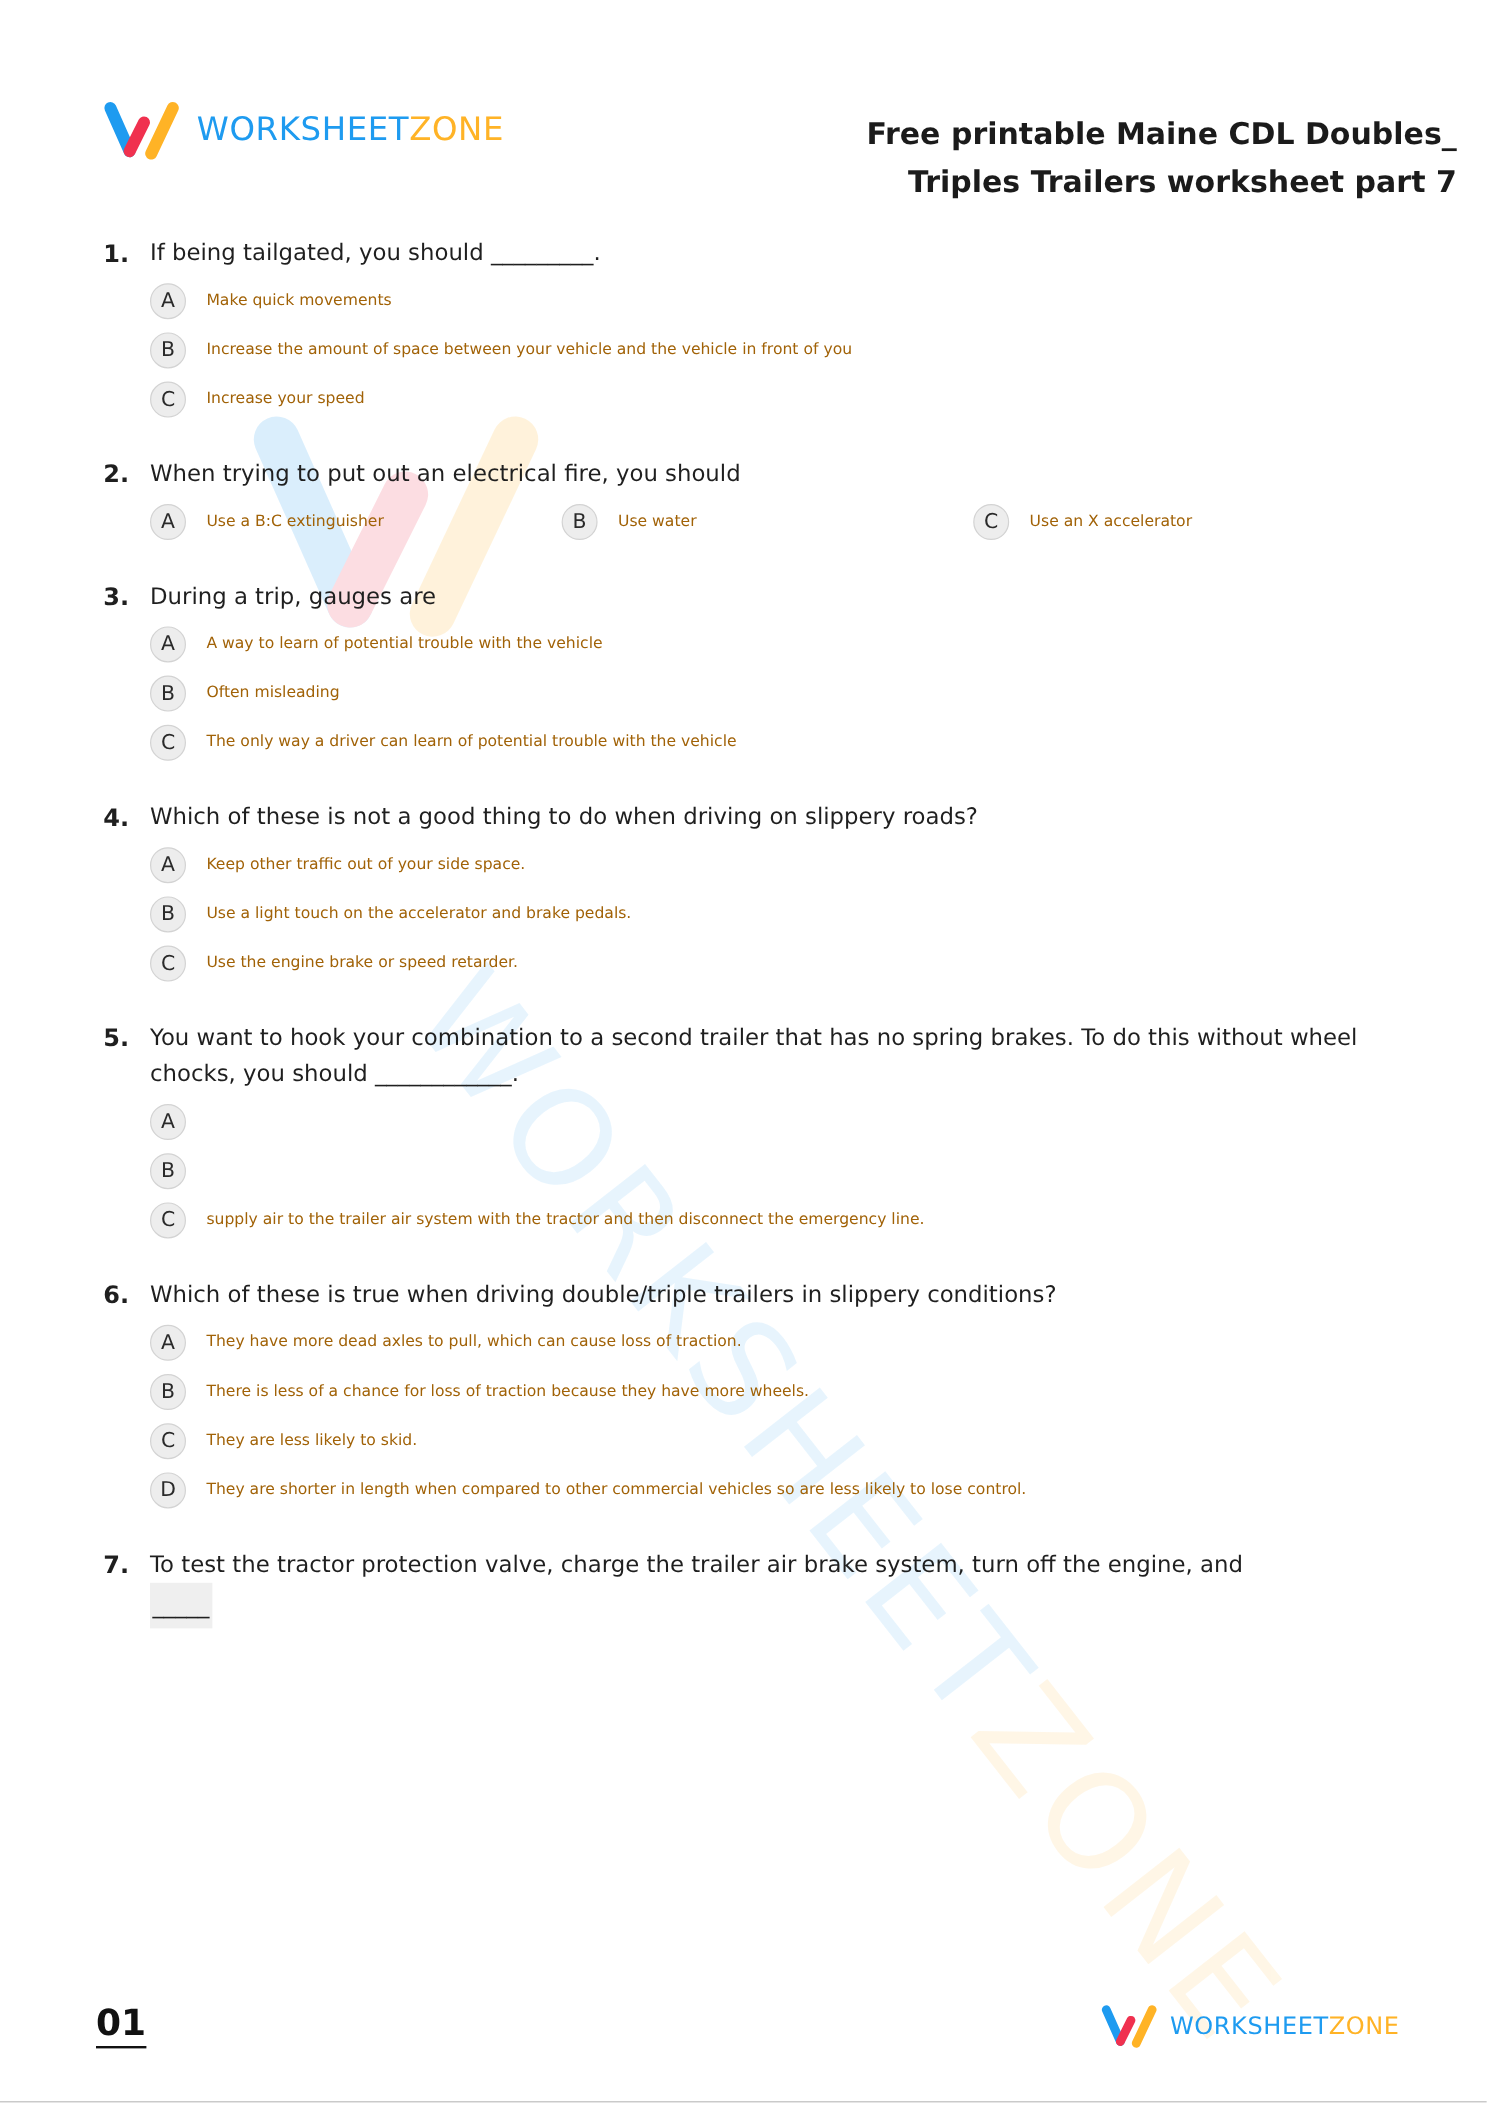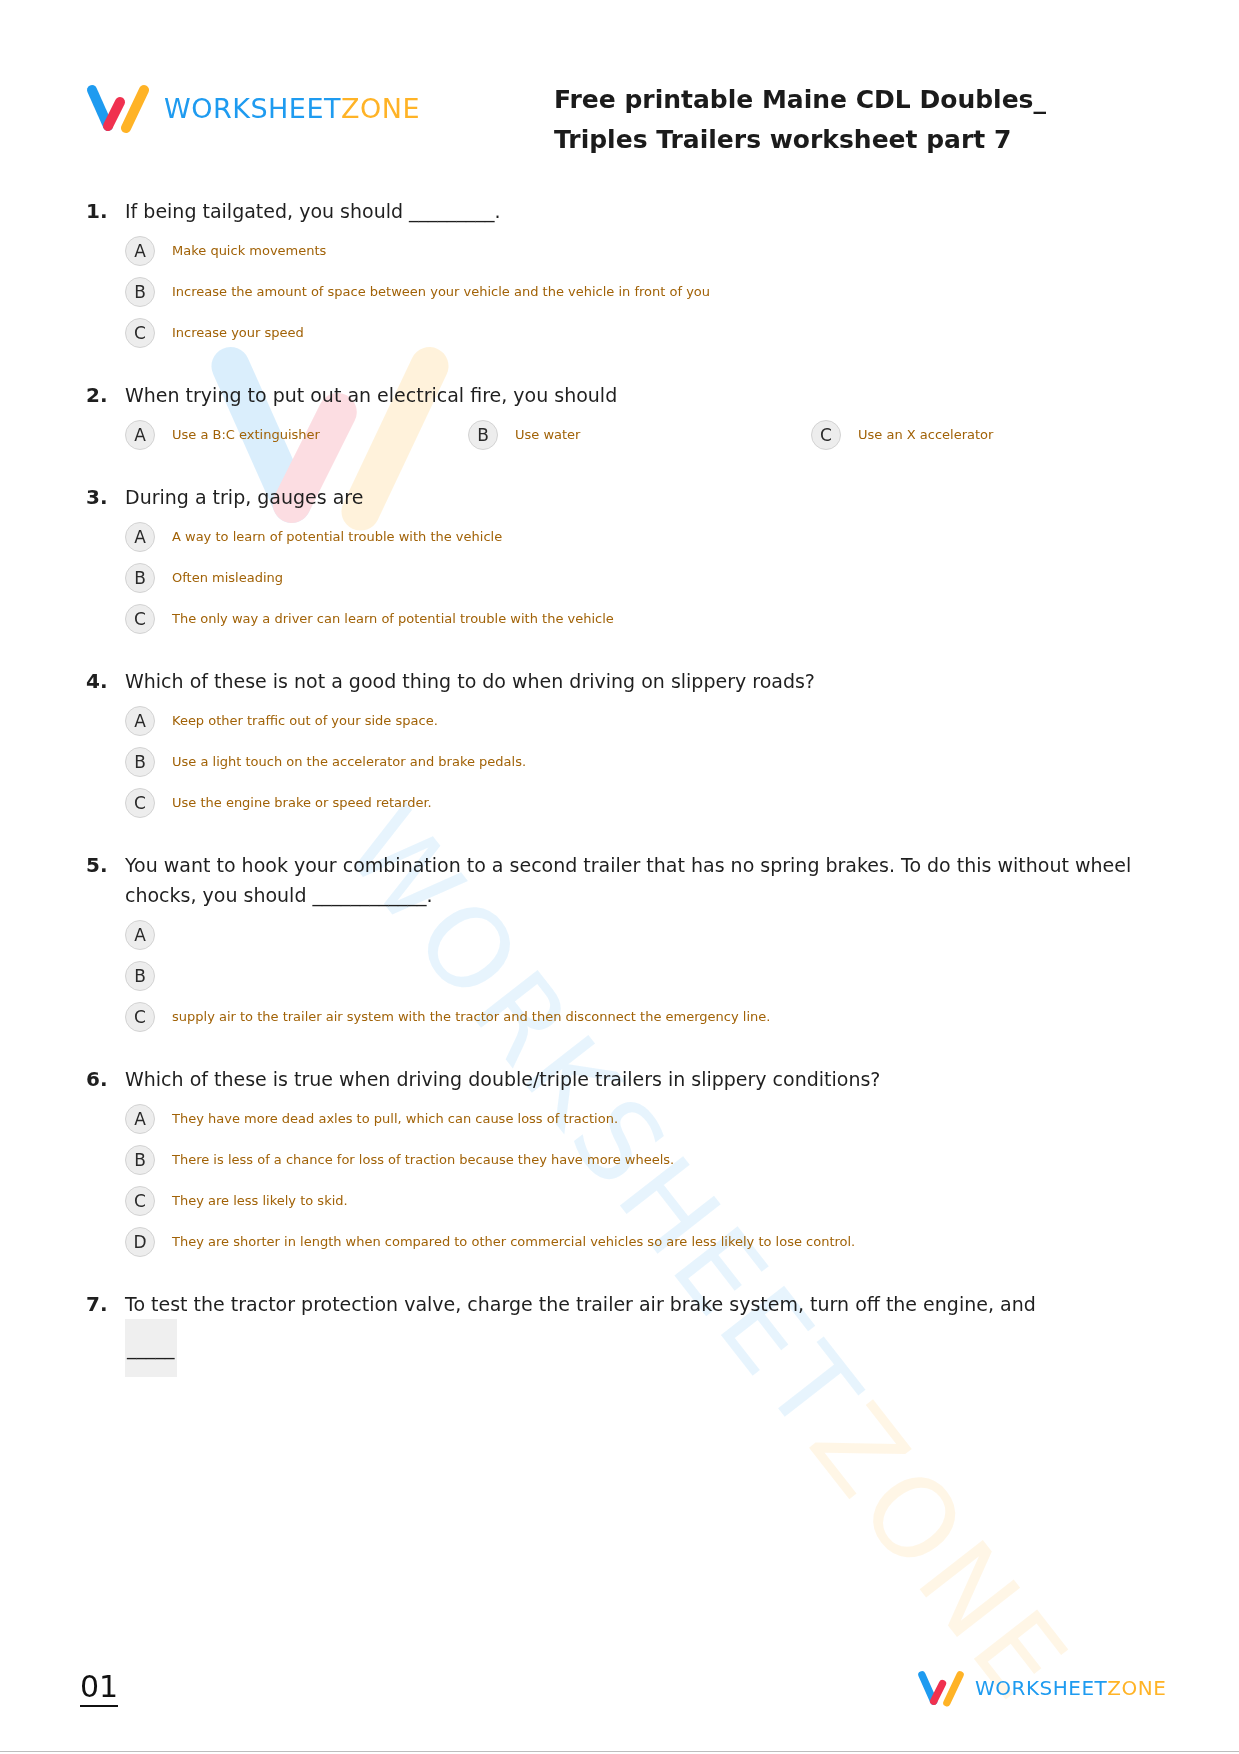--- a/index.html
+++ b/index.html
@@ -20,48 +20,48 @@
   .watermark-text .wm-orange { color: #ffab1a; }
 
   
   .header { position: absolute; left: 84px; top: 80px; width: 1090px; height: 90px; }
   .logo { position: absolute; left: 0; top: 0; display: flex; align-items: center; height: 56px; }
   .logo svg { width: 68px; height: 52px; }
   .logo-text { font-family: "DejaVu Sans", sans-serif; font-size: 27px; margin-left: 12px; letter-spacing: 0.5px; }
   .logo-text .blue { color: #1e9bf0; }
   .logo-text .orange { color: #ffb326; }
   .doc-title {
-    position: absolute; left: 470px; top: 0; width: 660px; text-align: left;
+    position: absolute; left: 470px; top: 12px; width: 660px; text-align: right;
     font-family: "DejaVu Sans", sans-serif; font-weight: bold; font-size: 25px; line-height: 40px; color: #1b1b1b;
   }
 
   
   .questions { position: absolute; left: 86px; top: 196px; width: 1080px; }
   .question { margin-bottom: 32px; }
   .q-row { display: flex; align-items: flex-start; }
   .q-num { width: 39px; font-weight: bold; font-size: 20px; line-height: 30px; flex-shrink: 0; }
   .q-text { font-size: 19px; line-height: 30px; color: #1f1f1f; }
-  .blank-box { display: inline-block; background: #efefef; padding: 14px 2px; }
+  .blank-box { display: inline-block; background: #efefef; padding: 4px 2px; }
   .options { margin-left: 39px; margin-top: 10px; }
   .option { display: flex; align-items: flex-start; margin-bottom: 11px; }
   .option:last-child { margin-bottom: 0; }
   .option-inline-row { display: flex; margin-left: 39px; margin-top: 10px; }
   .option-inline-row .option { margin-bottom: 0; }
   .opt-a2 { width: 343px; }
   .opt-b2 { width: 343px; }
   .badge {
     width: 30px; height: 30px; border-radius: 50%; background: #ededed; border: 1px solid #d3d3d3;
     box-sizing: border-box; display: flex; align-items: center; justify-content: center;
     font-size: 17px; color: #2a2a2a; flex-shrink: 0; margin-right: 17px;
   }
   .opt-text { font-size: 13px; line-height: 29px; color: #a16207; }
 
   
   .page-number {
-    position: absolute; left: 80px; top: 1670px; font-family: "DejaVu Sans", sans-serif; font-weight: normal;
+    position: absolute; left: 80px; top: 1670px; font-family: "DejaVu Sans", sans-serif; font-weight: bold;
     font-size: 30px; color: #111; border-bottom: 2px solid #111; line-height: 34px; padding-bottom: 1px;
   }
   .footer-logo { position: absolute; left: 916px; top: 1668px; display: flex; align-items: center; }
   .footer-logo svg { width: 50px; height: 40px; }
   .footer-logo .logo-text { font-size: 20px; margin-left: 9px; }
 </style>
 </head>
 <body>
 
 <svg class="watermark-logo" viewBox="0 0 68 52">

